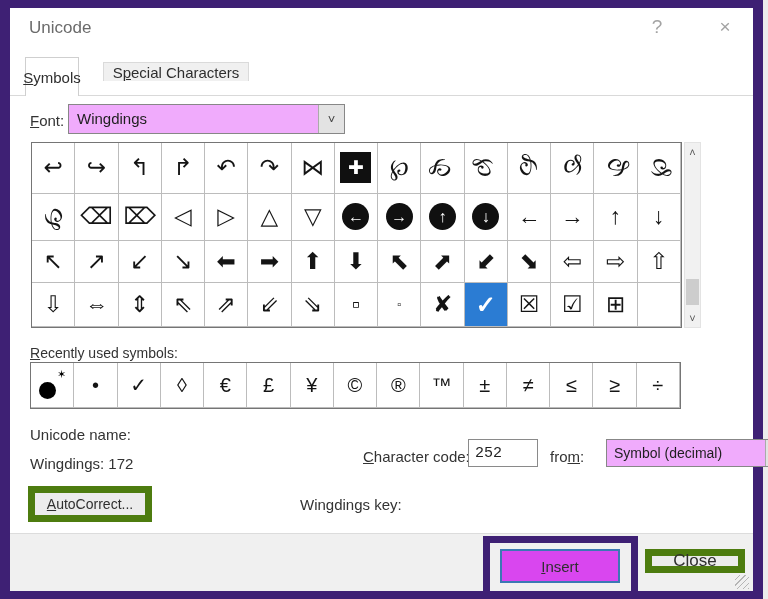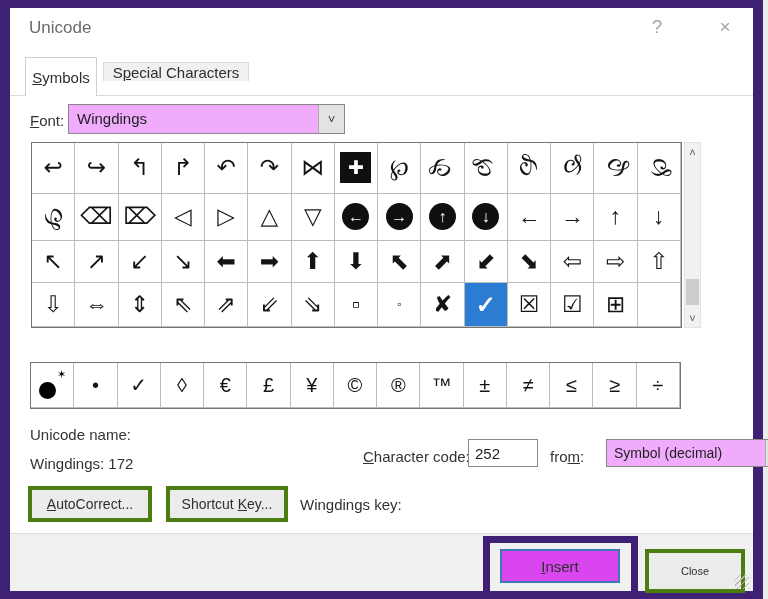--- a/index.html
+++ b/index.html
@@ -8,21 +8,21 @@
   body{font-family:"Liberation Sans",sans-serif;background:#ececec;position:relative;overflow:hidden;}
   .frame{position:absolute;left:0;top:0;width:763px;height:599px;background:var(--purple);}
   .dialog{position:absolute;left:10px;top:8px;width:743px;height:583px;background:#fff;}
   
   .title{position:absolute;left:19px;top:10px;font-size:17px;color:#6b6b6b;}
   .cap{position:absolute;top:8px;font-size:19px;color:#a3a3a3;width:30px;text-align:center;cursor:default;}
   .cap.help{left:632px;} .cap.close{left:700px;}
   
   .tabline{position:absolute;left:0;top:87px;width:743px;border-top:1px solid #d9d9d9;}
   .tab{position:absolute;display:flex;align-items:center;justify-content:center;font-size:15px;color:#2e2e2e;}
-  .tab.active{left:15px;top:49px;width:72px;height:39px;background:#fff;border:1px solid #cfcfcf;border-bottom:none;z-index:2;}
+  .tab.active{left:15px;top:49px;width:54px;height:39px;background:#fff;border:1px solid #cfcfcf;border-bottom:none;z-index:2;}
   .tab.inactive{left:93px;top:54px;width:146px;height:19px;background:#f0f0f0;border:1px solid #dadada;border-bottom:none;}
   .u{text-decoration:underline;}
   
   .lbl{position:absolute;font-size:15px;color:#333;}
   .font-lbl{left:20px;top:104px;}
   .combo{position:absolute;background:#f0abfc;border:1px solid #878787;}
   .font-combo{left:58px;top:96px;width:277px;height:30px;}
   .combo .val{position:absolute;left:8px;top:5px;font-size:15px;color:#1f1f1f;white-space:nowrap;}
   .combo .chev{position:absolute;right:0;top:0;bottom:0;width:26px;background:#e3e3e3;border-left:1px solid #aaa;display:flex;align-items:center;justify-content:center;font-size:13px;color:#444;}
   
@@ -48,33 +48,33 @@
   .sbar{position:absolute;left:674px;top:134px;width:17px;height:186px;background:#f1f1f1;border:1px solid #e3e3e3;}
   .sbar .arr{position:absolute;left:0;width:15px;text-align:center;font-size:11px;color:#555;}
   .sbar .up{top:3px;} .sbar .dn{bottom:3px;}
   .sbar .thumb{position:absolute;left:1px;top:136px;width:13px;height:26px;background:#cdcdcd;}
   
   .recent-lbl{left:20px;top:337px;font-size:14px;}
   
   .uni-lbl{left:20px;top:418px;font-size:15px;}
   .uni-val{left:20px;top:447px;font-size:15px;}
   .cc-lbl{left:353px;top:440px;font-size:15px;}
-  .cc-input{position:absolute;left:458px;top:431px;width:70px;height:28px;border:1px solid #8a8a8a;font-size:15px;padding:2px 6px;font-family:Liberation Sans, sans-serif;color:#1f1f1f;}
+  .cc-input{position:absolute;left:458px;top:431px;width:70px;height:28px;border:1px solid #8a8a8a;font-size:15px;padding:2px 6px;font-family:Liberation Mono, monospace;color:#1f1f1f;}
   .from-lbl{left:540px;top:440px;font-size:15px;}
   .from-combo{left:580px;top:431px;width:186px;height:28px;margin-left:16px;}
   .from-combo .val{font-size:14px;top:5px;left:7px;}
   
-  .btn{position:absolute;display:flex;align-items:center;justify-content:center;background:#ececec;border:4px solid #4d7c0f;font-size:14px;color:#2f2f2f;cursor:default;}
+  .btn{position:absolute;display:flex;align-items:center;justify-content:center;background:#ececec;border:7px solid #4d7c0f;font-size:14px;color:#2f2f2f;cursor:default;}
   .btn-auto{left:18px;top:478px;width:124px;height:36px;}
   .btn-shortcut{left:156px;top:478px;width:122px;height:36px;}
   .shortcut-lbl{left:290px;top:488px;font-size:15px;}
   
   .footer{position:absolute;left:0;top:525px;width:743px;height:58px;background:#f0f0f0;border-top:1px solid #dcdcdc;}
   .btn-insert{left:490px;top:541px;width:120px;height:34px;border:2px solid var(--focus);background:#d946ef;font-size:15px;}
-  .btn-close{left:635px;top:541px;width:100px;height:44px;font-size:11px;justify-content:center;}
+  .btn-close{left:635px;top:541px;width:100px;height:24px;font-size:17px;justify-content:center;}
   .grip{position:absolute;left:725px;top:567px;width:14px;height:14px;background:repeating-linear-gradient(135deg,transparent 0 3px,#b5b5b5 3px 4px);}
   
   .annot{position:absolute;left:483px;top:536px;width:155px;height:63px;border:7px solid var(--purple);z-index:10;}
 </style>
 </head>
 <body>
 
 <div class="frame">
   <div class="dialog">
 
@@ -278,20 +278,21 @@
           <span class="g"></span>
         </div>
       </div>
 
     <div class="sbar">
       <div class="arr up">˄</div>
       <div class="arr dn">˅</div>
       <div class="thumb"></div>
     </div>
 
+    <div class="lbl recent-lbl"><span class="u">R</span><span>ecently used symbols:</span></div>
     <div class="grid" id="recent-grid">
         <div class="cell v-bomb">
           <span class="g"></span>
         </div>
         <div class="cell">
           <span class="g">•</span>
         </div>
         <div class="cell">
           <span class="g">✓</span>
         </div>
@@ -341,23 +342,20 @@
 
     <div class="lbl from-lbl"><span>fro</span><span class="u">m</span><span>:</span></div>
     <div class="combo from-combo">
       <span class="val">Symbol (decimal)</span>
       <span class="chev">˅</span>
     </div>
 
     <div class="btn btn-auto">
       <span><span class="u">A</span><span>utoCorrect...</span></span>
     </div>
-    <div class="btn btn-shortcut">
-      <span><span>Shortcut </span><span class="u">K</span><span>ey...</span></span>
-    </div>
     <div class="lbl shortcut-lbl">Wingdings key:</div>
 
     <div class="footer"></div>
     <div class="btn btn-insert">
       <span><span class="u">I</span><span>nsert</span></span>
     </div>
     <div class="btn btn-close">
       <span>Close</span>
     </div>
     <div class="grip"></div>

